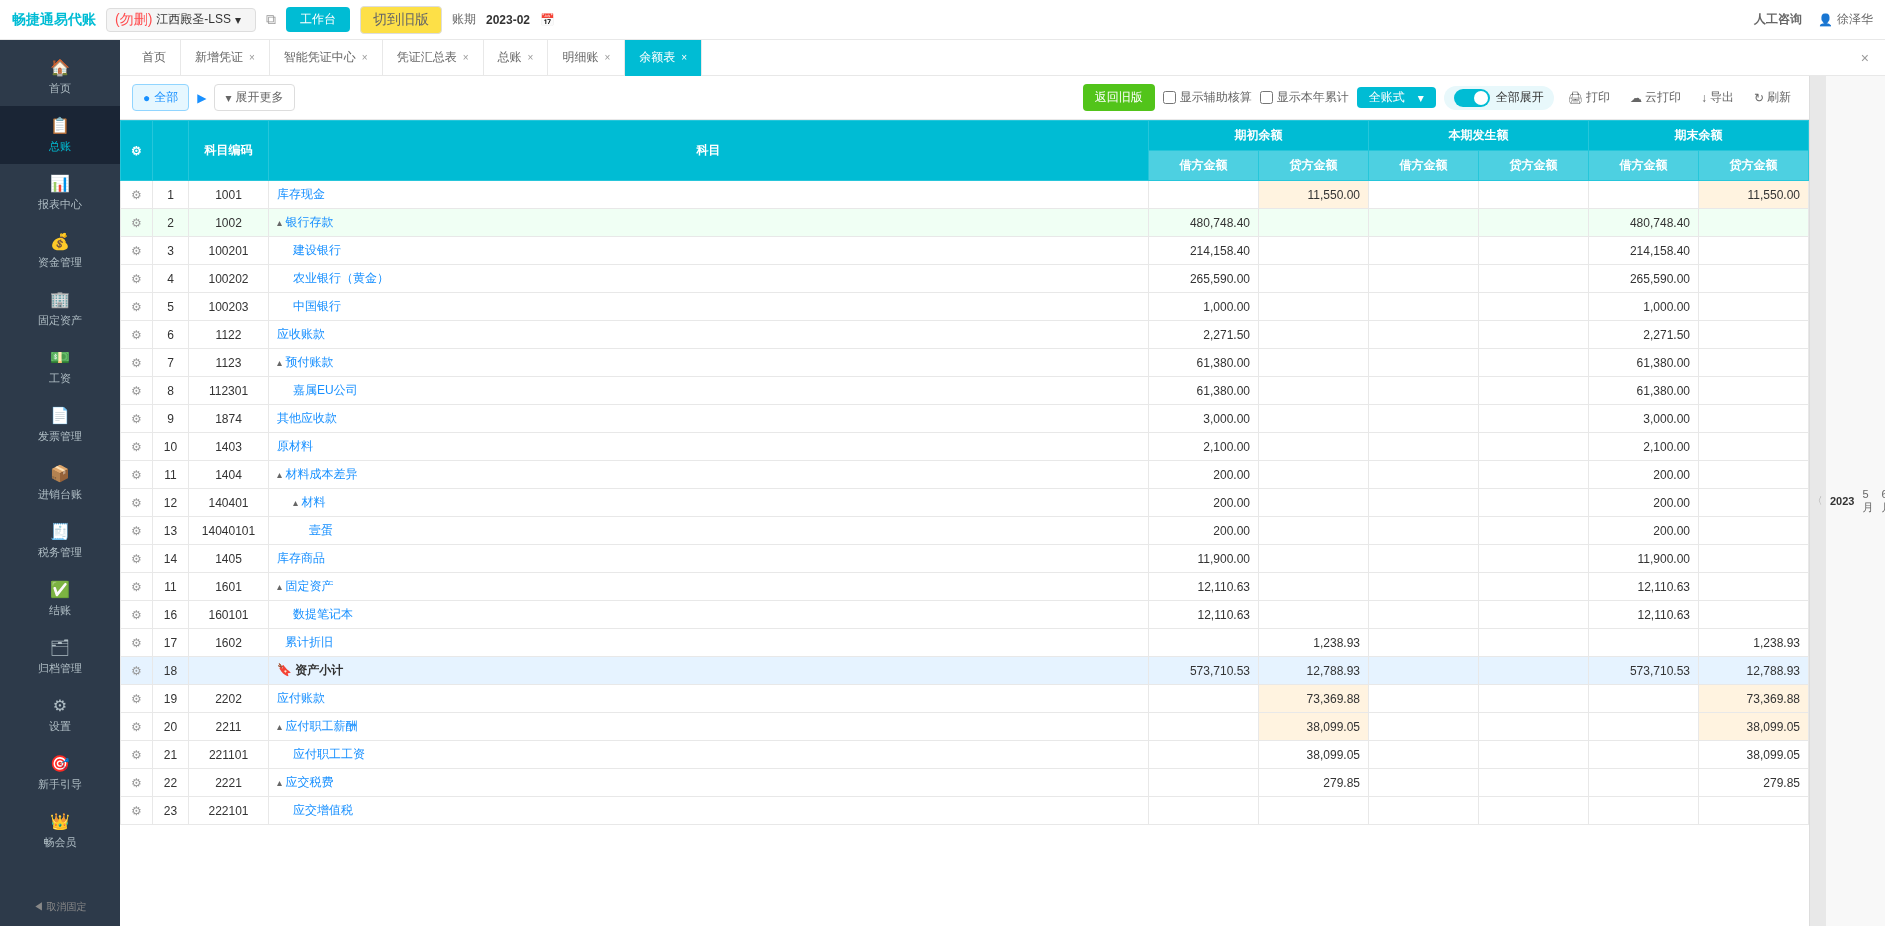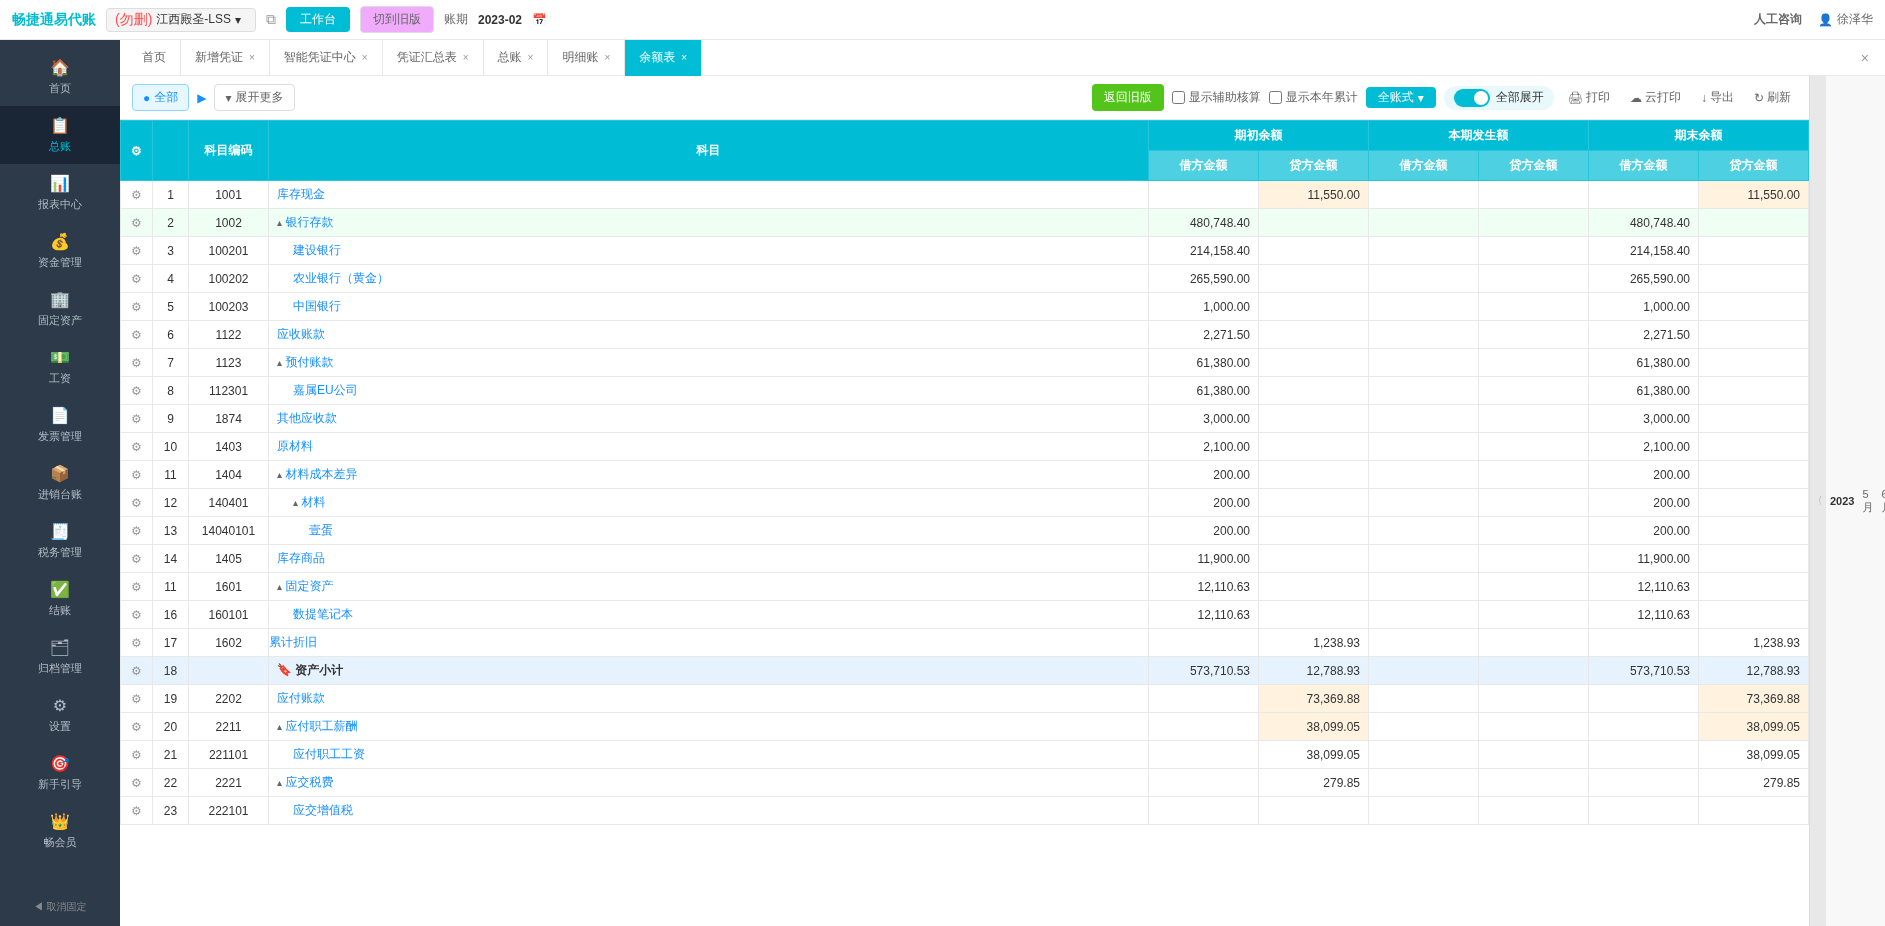--- a/index.html
+++ b/index.html
@@ -3,21 +3,21 @@
   <meta charset="utf-8">
   <style>
     * { box-sizing: border-box; margin: 0; padding: 0; }
     body { font-family: 'Microsoft YaHei', Arial, sans-serif; font-size: 12px; background: #f0f2f5; color: #333; overflow: hidden; height: 926px; width: 1885px; }
 
     
     .top-bar { height: 40px; background: #fff; display: flex; align-items: center; padding: 0 12px; border-bottom: 1px solid #e8e8e8; gap: 10px; }
     .logo { color: #00bcd4; font-size: 14px; font-weight: bold; white-space: nowrap; }
     .company-selector { display: flex; align-items: center; gap: 4px; background: #f5f5f5; border: 1px solid #ddd; border-radius: 4px; padding: 2px 8px; cursor: pointer; min-width: 150px; font-size: 12px; }
     .workbench-btn { background: #00bcd4; color: #fff; border: none; border-radius: 4px; padding: 4px 14px; font-size: 12px; cursor: pointer; }
-    .switch-btn { background: #f0abfc; color: #666; border: 1px solid #ddd; border-radius: 4px; padding: 4px 12px; font-size: 12px; cursor: pointer; }
+    .switch-btn { background: #fde047; color: #666; border: 1px solid #ddd; border-radius: 4px; padding: 4px 12px; font-size: 14px; cursor: pointer; }
     .top-bar-right { margin-left: auto; display: flex; align-items: center; gap: 16px; font-size: 12px; color: #666; }
     .user-info { display: flex; align-items: center; gap: 4px; }
 
     
     .layout { display: flex; height: calc(926px - 40px); }
     .sidebar { width: 120px; background: #2d3a4a; color: #b0bec5; display: flex; flex-direction: column; align-items: center; padding-top: 8px; flex-shrink: 0; }
     .sidebar-item { display: flex; flex-direction: column; align-items: center; padding: 10px 0; width: 100%; cursor: pointer; font-size: 11px; gap: 4px; color: #b0bec5; }
     .sidebar-item.active { background: #1a2535; color: #00bcd4; }
     .sidebar-icon { font-size: 16px; }
 
@@ -37,21 +37,21 @@
     .main-panel { flex: 1; display: flex; flex-direction: column; overflow: hidden; }
 
     
     .toolbar { display: flex; align-items: center; padding: 8px 12px; background: #fff; border-bottom: 1px solid #e8e8e8; gap: 8px; flex-wrap: wrap; }
     .toolbar-left { display: flex; align-items: center; gap: 8px; }
     .all-btn { display: flex; align-items: center; gap: 4px; background: #e6f7ff; border: 1px solid #91d5ff; border-radius: 4px; padding: 4px 10px; cursor: pointer; font-size: 12px; color: #1890ff; }
     .expand-btn { display: flex; align-items: center; gap: 4px; border: 1px solid #ddd; border-radius: 4px; padding: 4px 10px; cursor: pointer; font-size: 12px; color: #666; }
     .toolbar-right { margin-left: auto; display: flex; align-items: center; gap: 8px; }
     .return-btn { background: #52c41a; color: #fff; border: none; border-radius: 4px; padding: 5px 12px; cursor: pointer; font-size: 12px; }
     .checkbox-label { display: flex; align-items: center; gap: 4px; font-size: 12px; color: #666; cursor: pointer; }
-    .style-btn { background: #00bcd4; color: #fff; border: none; border-radius: 4px; padding: 2px 12px; cursor: pointer; font-size: 12px; display: flex; align-items: center; gap: 4px; }
+    .style-btn { background: #00bcd4; color: #fff; border: none; border-radius: 4px; padding: 2px 12px; cursor: pointer; font-size: 12px; display: flex; align-items: center; gap: 13px; }
     .toggle-group { display: flex; align-items: center; gap: 6px; background: #e8f8fb; border-radius: 20px; padding: 3px 10px; }
     .toggle-switch { width: 36px; height: 18px; background: #00bcd4; border-radius: 9px; position: relative; cursor: pointer; }
     .toggle-switch::after { content: ''; position: absolute; width: 14px; height: 14px; background: #fff; border-radius: 50%; top: 2px; right: 2px; }
     .icon-btn { display: flex; align-items: center; gap: 3px; font-size: 12px; color: #666; cursor: pointer; padding: 4px 6px; border-radius: 4px; }
 
     
     .table-wrapper { flex: 1; overflow: auto; }
     table { width: 100%; border-collapse: collapse; font-size: 12px; }
     thead th { background: #00bcd4; color: #fff; padding: 6px 8px; text-align: center; border: 1px solid #26c6da; position: sticky; top: 0; z-index: 10; white-space: nowrap; }
     thead th.sub-header { background: #4dd0e1; }
@@ -457,21 +457,21 @@
                   <td class="number-col"></td>
                   <td class="number-col"></td>
                   <td class="number-col"></td>
                   <td class="number-col">12,110.63</td>
                   <td class="number-col"></td>
                 </tr>
                 <tr>
                   <td style="text-align: center;"><span style="color:#999;cursor:pointer;font-size:12px;">⚙</span></td>
                   <td>17</td>
                   <td>1602</td>
-                  <td class="name-col" style="padding-left: 0;"><a href="#">累计折旧</a></td>
+                  <td class="name-col" style="padding-left: 16px;"><a href="#">累计折旧</a></td>
                   <td class="number-col"></td>
                   <td class="number-col">1,238.93</td>
                   <td class="number-col"></td>
                   <td class="number-col"></td>
                   <td class="number-col"></td>
                   <td class="number-col">1,238.93</td>
                 </tr>
                 <tr style="background: rgb(230, 243, 255);">
                   <td style="text-align: center;"><span style="color:#999;cursor:pointer;font-size:12px;">⚙</span></td>
                   <td>18</td>

